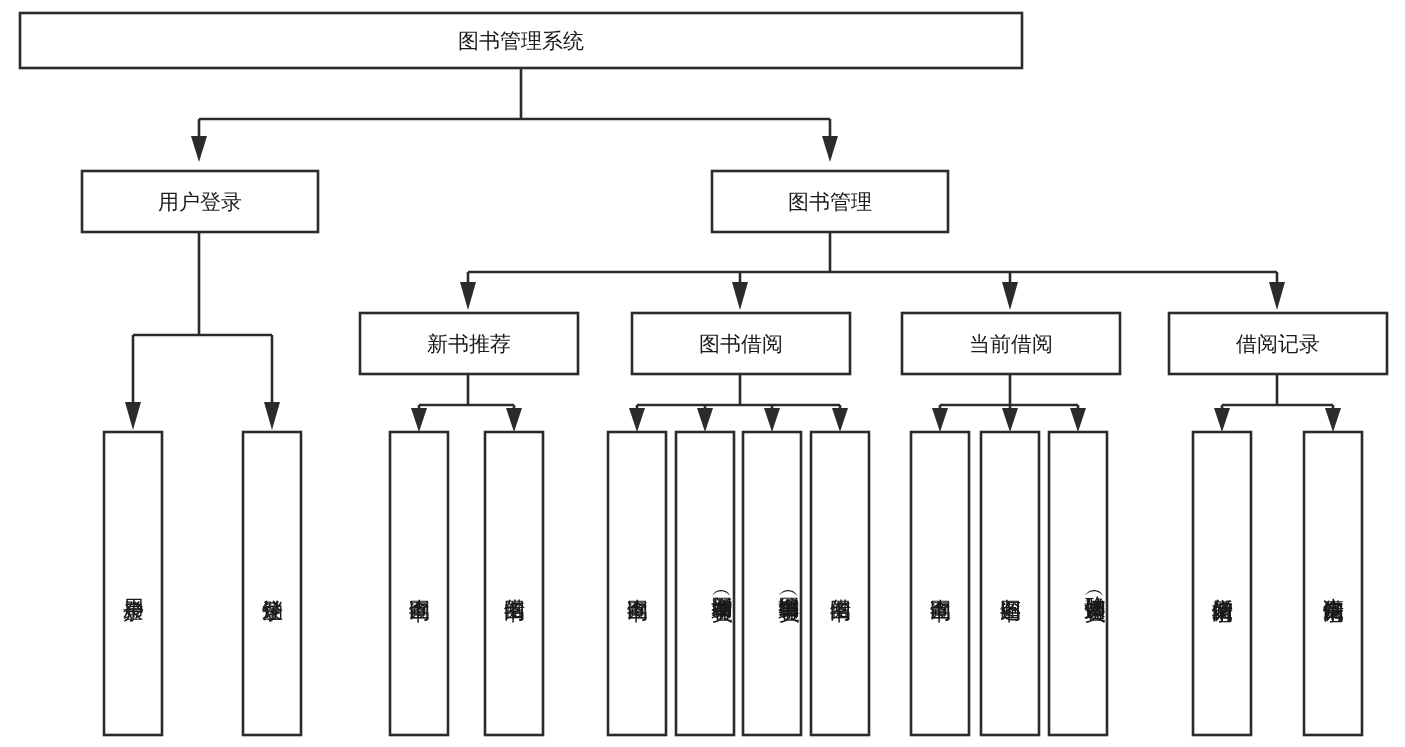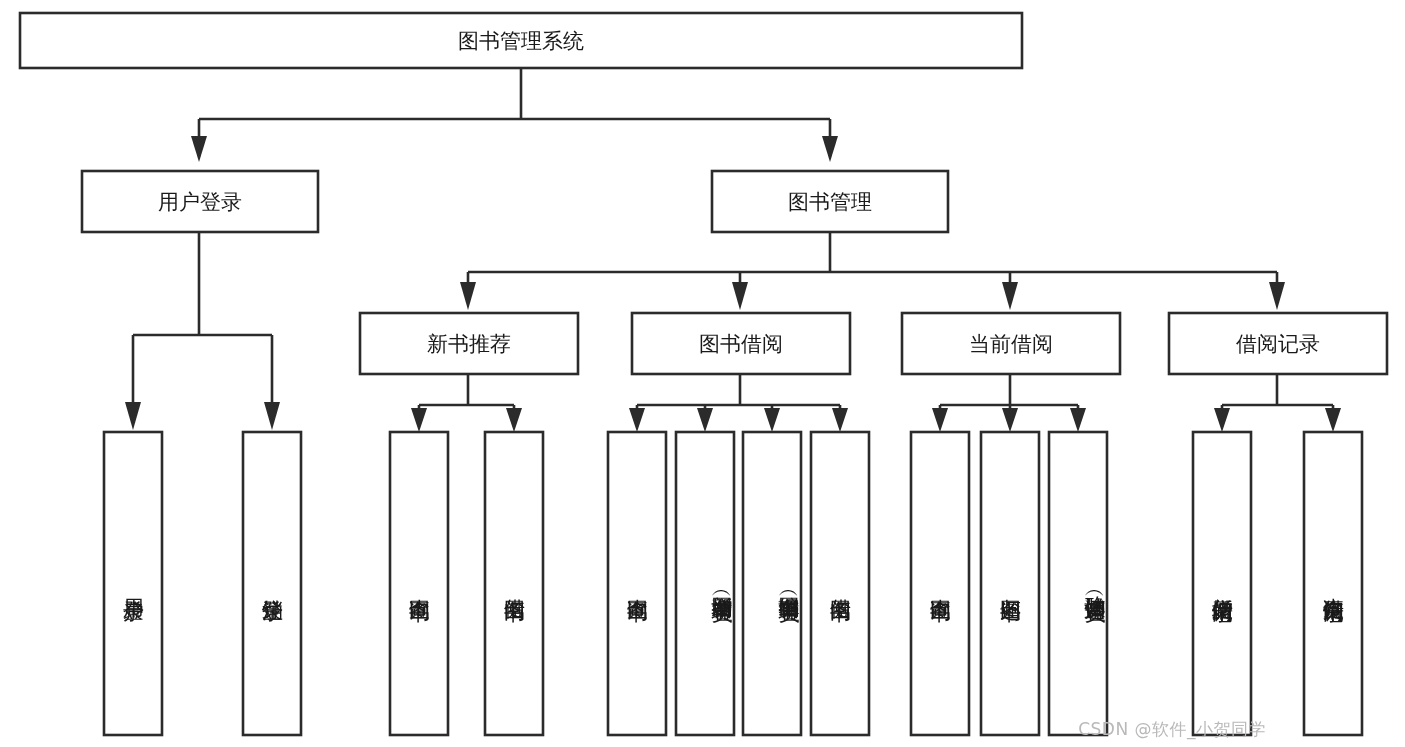--- a/index.html
+++ b/index.html
@@ -205,14 +205,13 @@
   <div class="vert-label" style="left:743px; top:436px; width:58px; height:295px; display:flex; align-items:flex-start; justify-content:center;">编辑图书（管理员）</div>
   <div class="vert-label" style="left:811px; top:432px; width:58px; height:303px; display:flex; align-items:center; justify-content:center;">借阅图书</div>
 
   <div class="vert-label" style="left:911px; top:432px; width:58px; height:303px; display:flex; align-items:center; justify-content:center;">查询图书</div>
   <div class="vert-label" style="left:981px; top:432px; width:58px; height:303px; display:flex; align-items:center; justify-content:center;">归还图书</div>
   <div class="vert-label" style="left:1049px; top:436px; width:58px; height:295px; display:flex; align-items:flex-start; justify-content:center;">确认归还（管理员）</div>
 
   <div class="vert-label" style="left:1193px; top:432px; width:58px; height:303px; display:flex; align-items:center; justify-content:center;">新增借阅记录</div>
   <div class="vert-label" style="left:1304px; top:432px; width:58px; height:303px; display:flex; align-items:center; justify-content:center;">查询借阅记录</div>
 
-  <div class="watermark">CSDN @软件_小贺同学</div>
 </div>
 
 </body></html>

